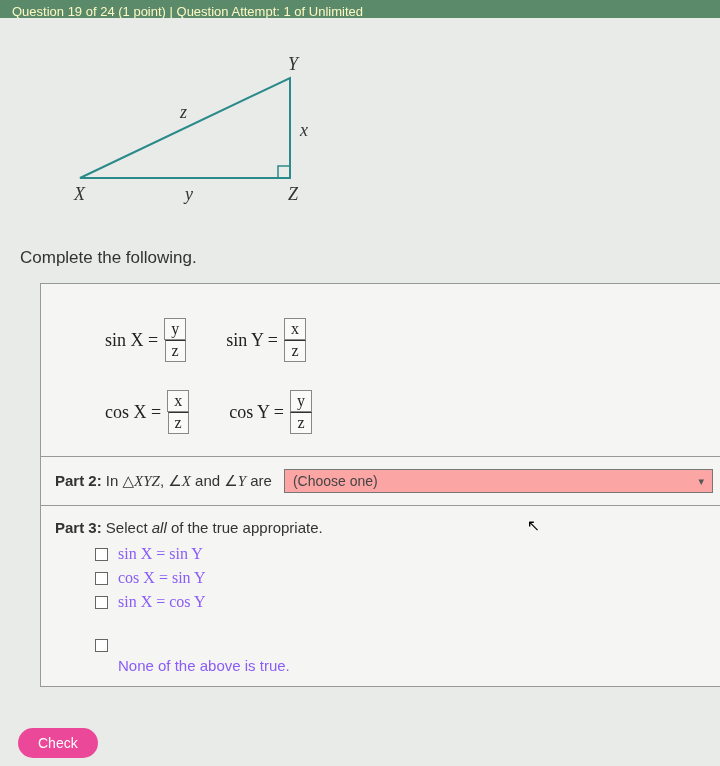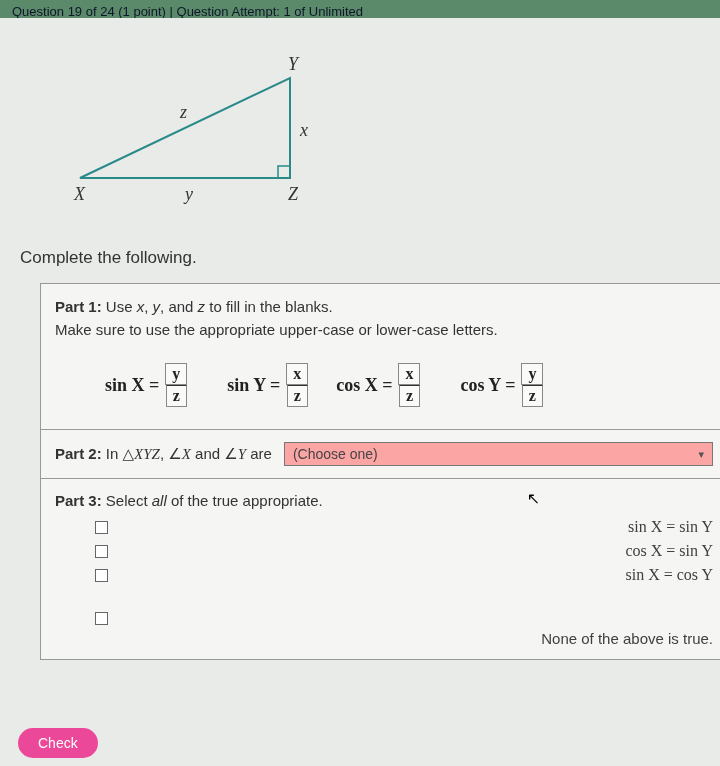--- a/index.html
+++ b/index.html
@@ -6,21 +6,21 @@
     body {
       font-family: Arial, Helvetica, sans-serif;
       background: #e8ebe8;
       width: 720px;
       height: 766px;
       overflow: hidden;
       position: relative;
     }
     .header-bar {
       background: #5a8a6a;
-      color: #0f172a;
+      color: #fef9c3;
       padding: 4px 12px;
       font-size: 13px;
       height: 18px;
       overflow: hidden;
     }
     .content {
       padding: 10px 0 0 10px;
     }
     .triangle-area {
       width: 300px;
@@ -57,24 +57,23 @@
     }
     .part:last-child { border-bottom: none; }
     .part-title {
       font-size: 15px;
       color: #333;
       line-height: 1.5;
     }
     .part-title b { font-weight: bold; }
     .formulas {
       display: flex;
-      flex-direction: row;
+      flex-direction: column;
       gap: 28px;
       margin: 22px 0 10px 50px;
-      font-weight: bold;
     }
     .formula-row {
       display: flex;
       gap: 40px;
       align-items: center;
     }
     .formula {
       display: flex;
       align-items: center;
       font-family: 'Times New Roman', serif;
@@ -134,22 +133,21 @@
       display: flex;
       flex-direction: column;
       gap: 6px;
     }
     .check-item {
       display: flex;
       align-items: center;
       gap: 10px;
       font-family: 'Times New Roman', serif;
       font-size: 16px;
-      color: #404040;
-      justify-content: space-between;
+      color: #8b5cf6;
     }
     .check-item .plain { font-family: Arial, sans-serif; font-size: 15px; margin-top: 40px; }
     .checkbox {
       width: 13px;
       height: 13px;
       border: 1px solid #666;
       background: #fff;
     }
     .cursor {
       position: relative;
@@ -191,24 +189,20 @@
     <div class="tri-label" style="left:130px; top:54px;">z</div>
     <div class="tri-label" style="left:250px; top:72px;">x</div>
     <div class="tri-label" style="left:135px; top:136px;">y</div>
   </div>
 
   <div class="instruction">Complete the following.</div>
 
   <div class="parts-box">
 
     <div class="part">
-      <div class="part-title">
-        <b>Part 1:</b><span> Use </span><span class="mathit">x</span><span>, </span><span class="mathit">y</span><span>, and </span><span class="mathit">z</span><span> to fill in the blanks.</span><br>
-        <span>Make sure to use the appropriate upper-case or lower-case letters.</span>
-      </div>
       <div class="formulas">
         <div class="formula-row">
           <div class="formula">
             <span>sin X =</span>
             <span class="frac">
               <span class="num boxed">y</span>
               <span class="den boxed">z</span>
             </span>
           </div>
           <div class="formula">

